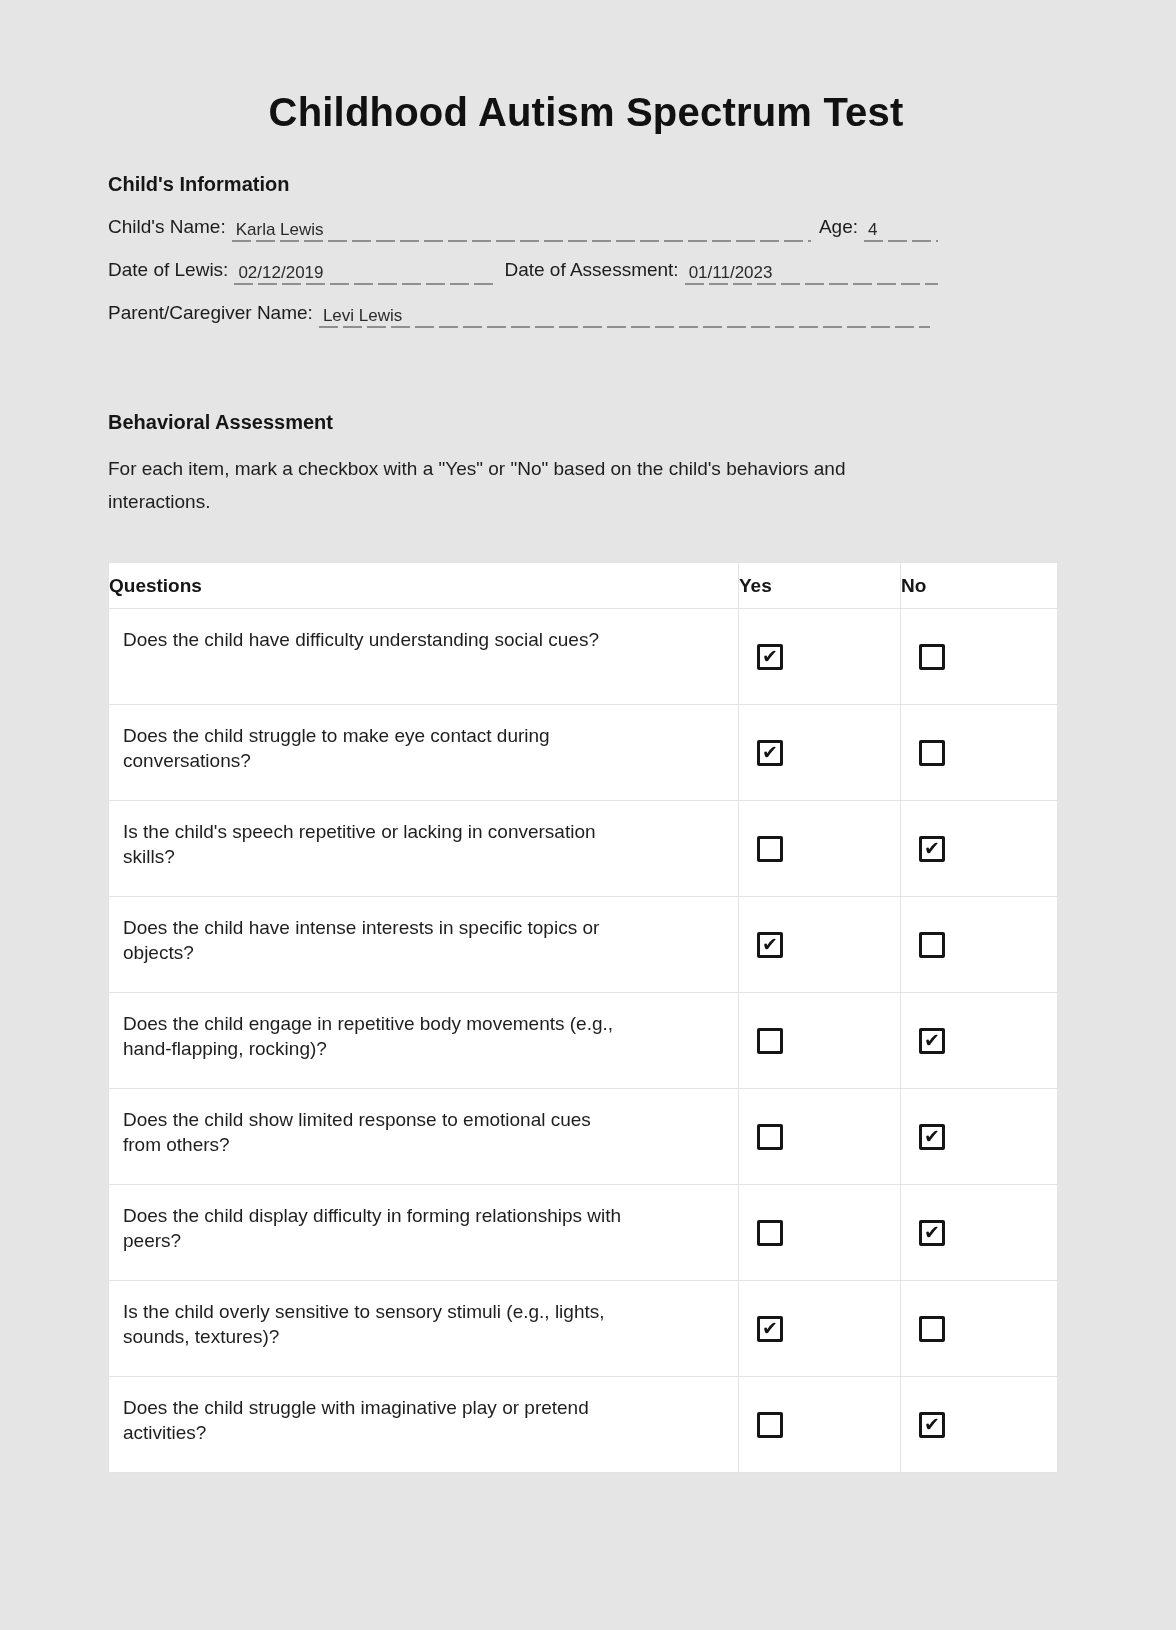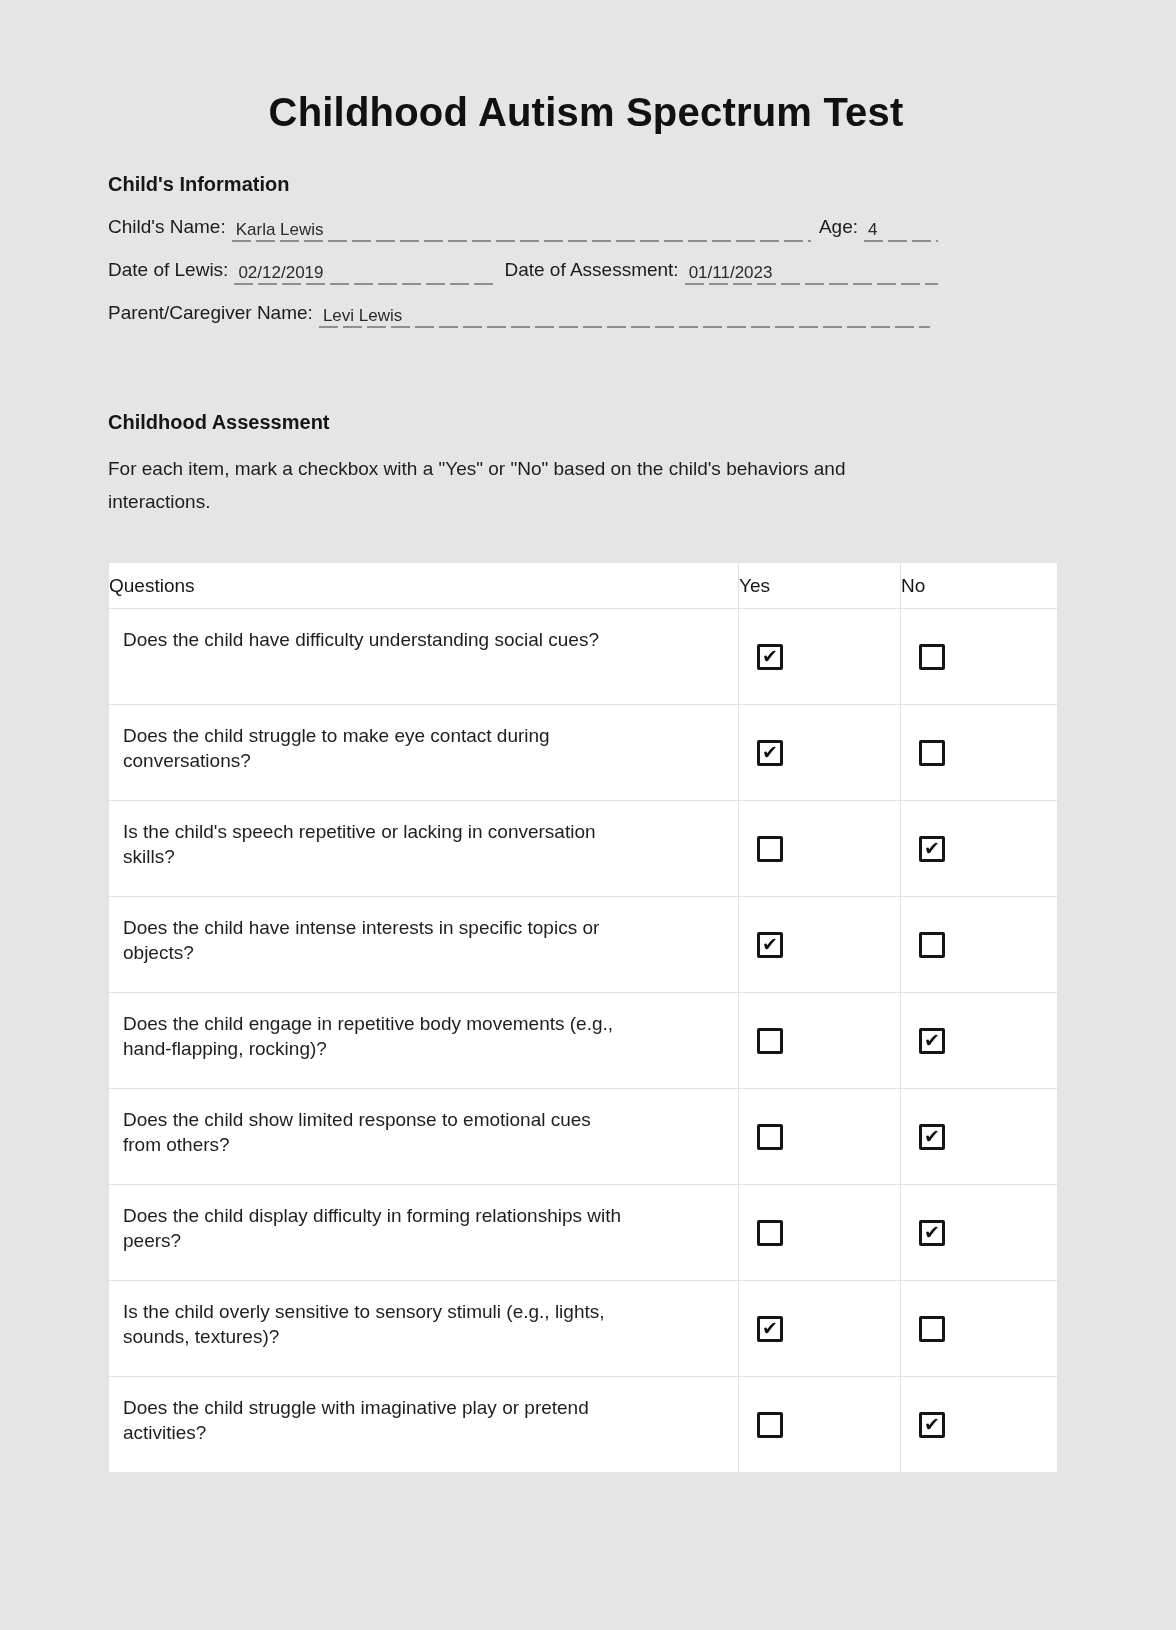--- a/index.html
+++ b/index.html
@@ -99,21 +99,21 @@
     border: 1px solid #e3e3e3;
     background: #ffffff;
   }
   col.c-question { width: 630px; }
   col.c-yes { width: 162px; }
   col.c-no { width: 157px; }
 
   th.head-cell {
     height: 46px;
     font-size: 19px;
-    font-weight: normal;
+    font-weight: bold;
     text-align: left;
     vertical-align: middle;
     color: #161616;
   }
 
   td.q-cell {
     height: 96px;
     vertical-align: top;
     padding: 18px 18px 0 14px;
     font-size: 19px;
@@ -181,21 +181,21 @@
         <span class="flabel">Parent/Caregiver Name:</span>
         <span class="fline grow mr8">
             <span class="fvalue">Levi Lewis</span>
           </span>
       </div>
 
     </div>
   </section>
 
   <section class="behavioral">
-    <h2 class="section-heading">Childhood Assessment</h2>
+    <h2 class="section-heading">Behavioral Assessment</h2>
     <p class="instructions">For each item, mark a checkbox with a "Yes" or "No" based on the child's behaviors and
 interactions.</p>
   </section>
 
   <table class="assessment">
     <colgroup>
       <col class="c-question">
       <col class="c-yes">
       <col class="c-no">
     </colgroup>

